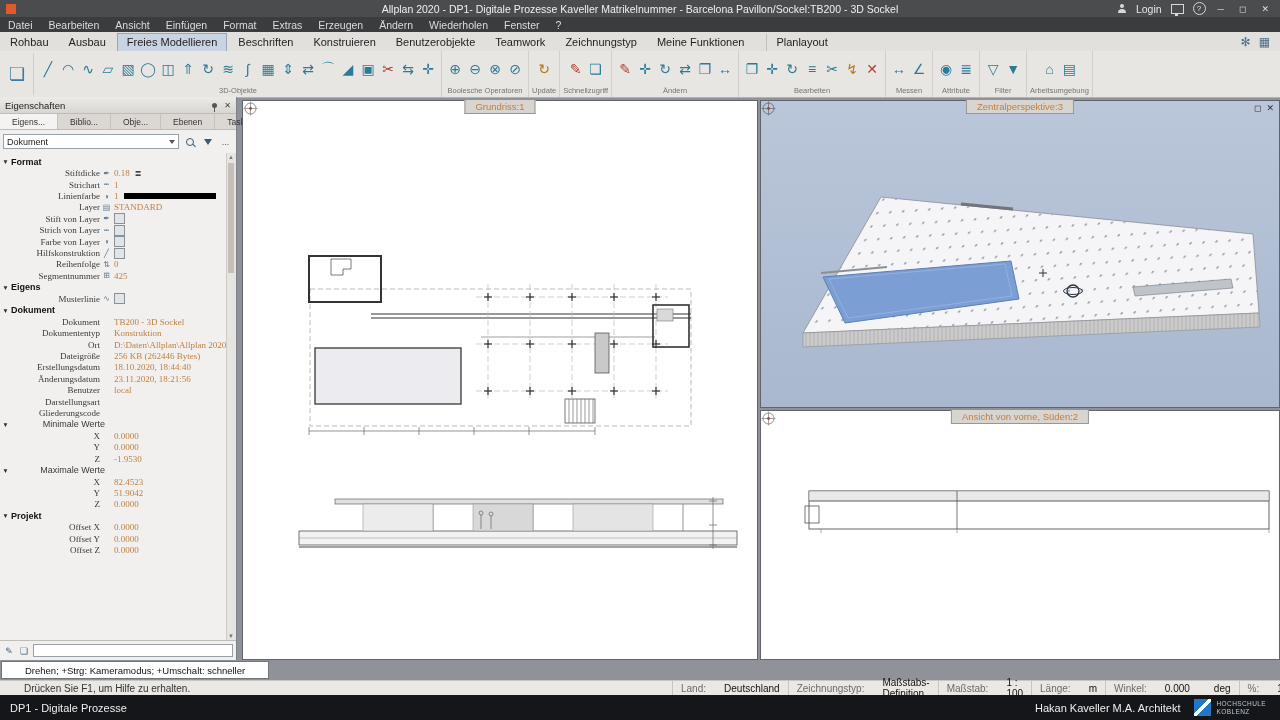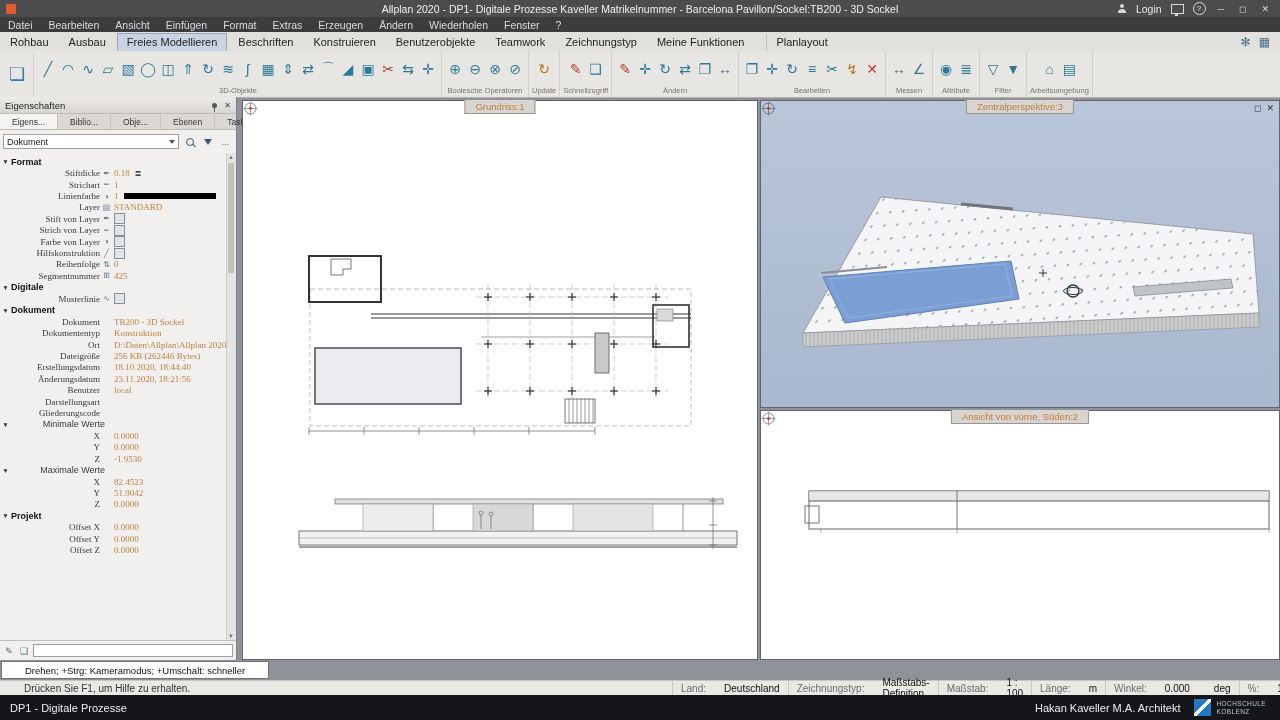--- a/index.html
+++ b/index.html
@@ -444,21 +444,21 @@
             <span class="ricon">⇅</span>
             <span class="rvalue">0</span>
           </div>
           <div class="row">
             <span class="rlabel">Segmentnummer</span>
             <span class="ricon">⊞</span>
             <span class="rvalue">425</span>
           </div>
           <div class="sec">
             <span class="tri">▼</span>
-            <span class="seclabel">Digitale</span>
+            <span class="seclabel">Eigens</span>
           </div>
           <div class="row">
             <span class="rlabel">Musterlinie</span>
             <span class="ricon">∿</span>
             <span class="cb"></span>
           </div>
           <div class="sec">
             <span class="tri">▼</span>
             <span class="seclabel">Dokument</span>
           </div>

